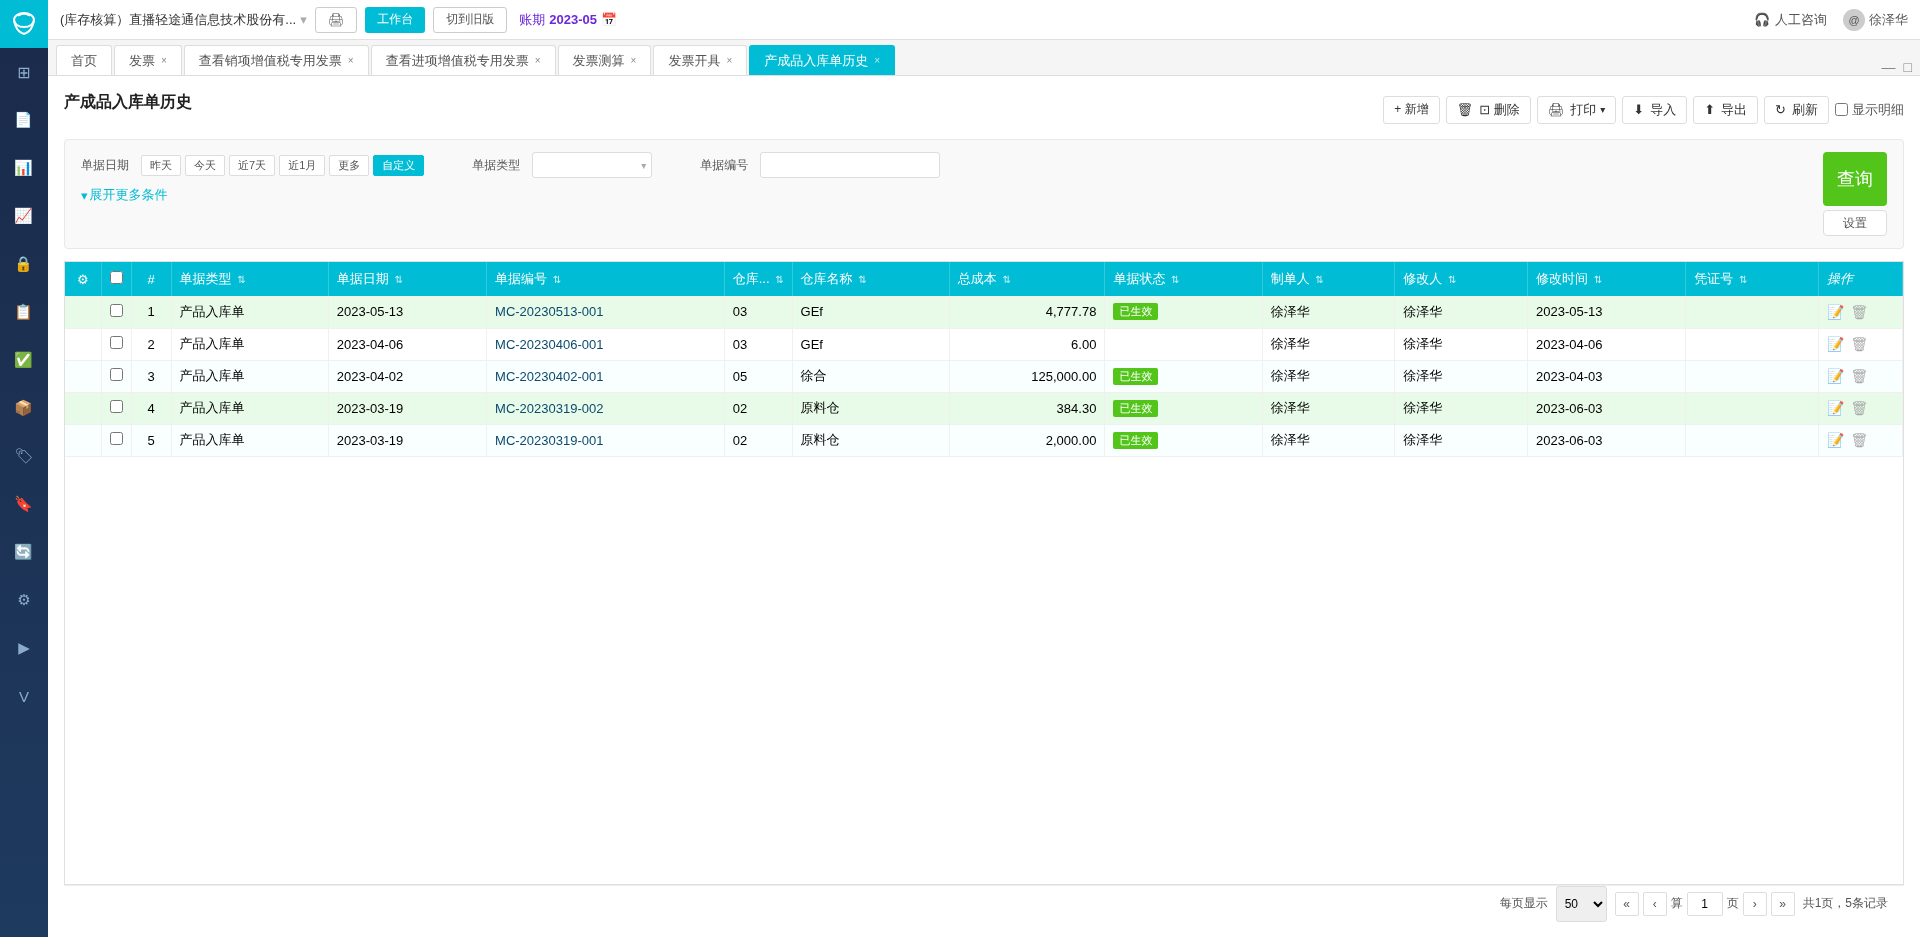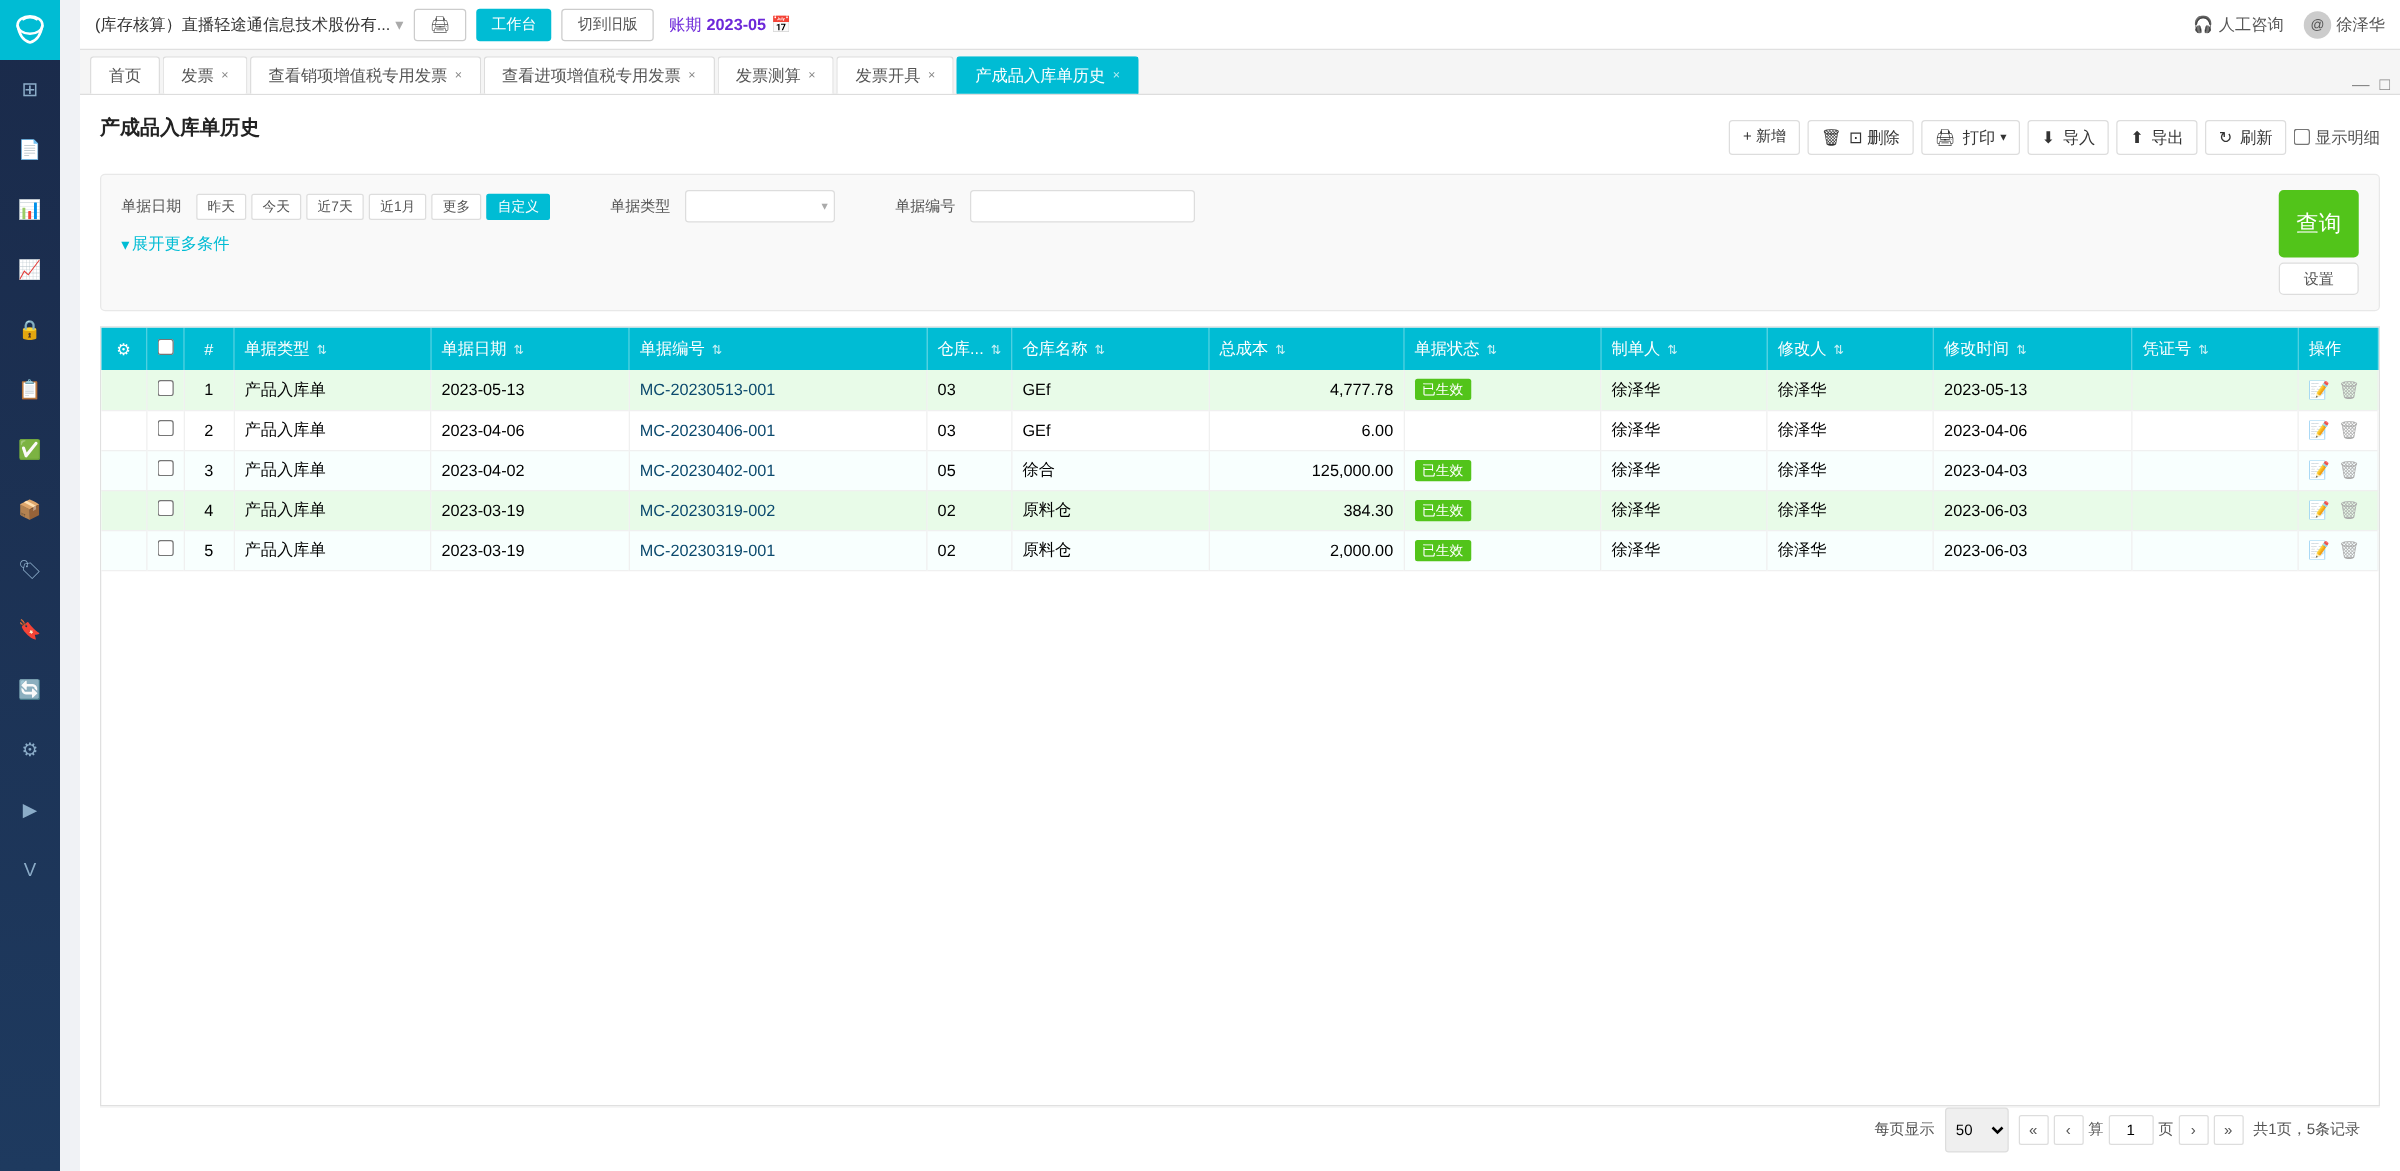--- a/index.html
+++ b/index.html
@@ -39,21 +39,20 @@
       font-size: 18px;
     }
     .sidebar-item.active { color: #00bcd4; }
 
     
     .main-area {
       flex: 1;
       display: flex;
       flex-direction: column;
       overflow: hidden;
-      margin-left: 16px;
     }
 
     
     .top-bar {
       height: 40px;
       background: #fff;
       border-bottom: 1px solid #e0e0e0;
       display: flex;
       align-items: center;
       padding: 0 12px;
@@ -583,21 +582,21 @@
             <th>单据日期 <span class="sort-icon">⇅</span></th>
             <th>单据编号 <span class="sort-icon">⇅</span></th>
             <th style="width:60px;">仓库... <span class="sort-icon">⇅</span></th>
             <th>仓库名称 <span class="sort-icon">⇅</span></th>
             <th>总成本 <span class="sort-icon">⇅</span></th>
             <th>单据状态 <span class="sort-icon">⇅</span></th>
             <th>制单人 <span class="sort-icon">⇅</span></th>
             <th>修改人 <span class="sort-icon">⇅</span></th>
             <th>修改时间 <span class="sort-icon">⇅</span></th>
             <th>凭证号 <span class="sort-icon">⇅</span></th>
-            <th style="width:64px;">操作</th>
+            <th style="width:84px;font-style:italic;">操作</th>
           </tr>
         </thead>
         <tbody id="table-body">
         <tr class="highlighted">
     <td></td>
     <td class="col-checkbox">
       <input type="checkbox" style="">
     </td>
     <td class="col-num">1</td>
     <td>产品入库单</td>

